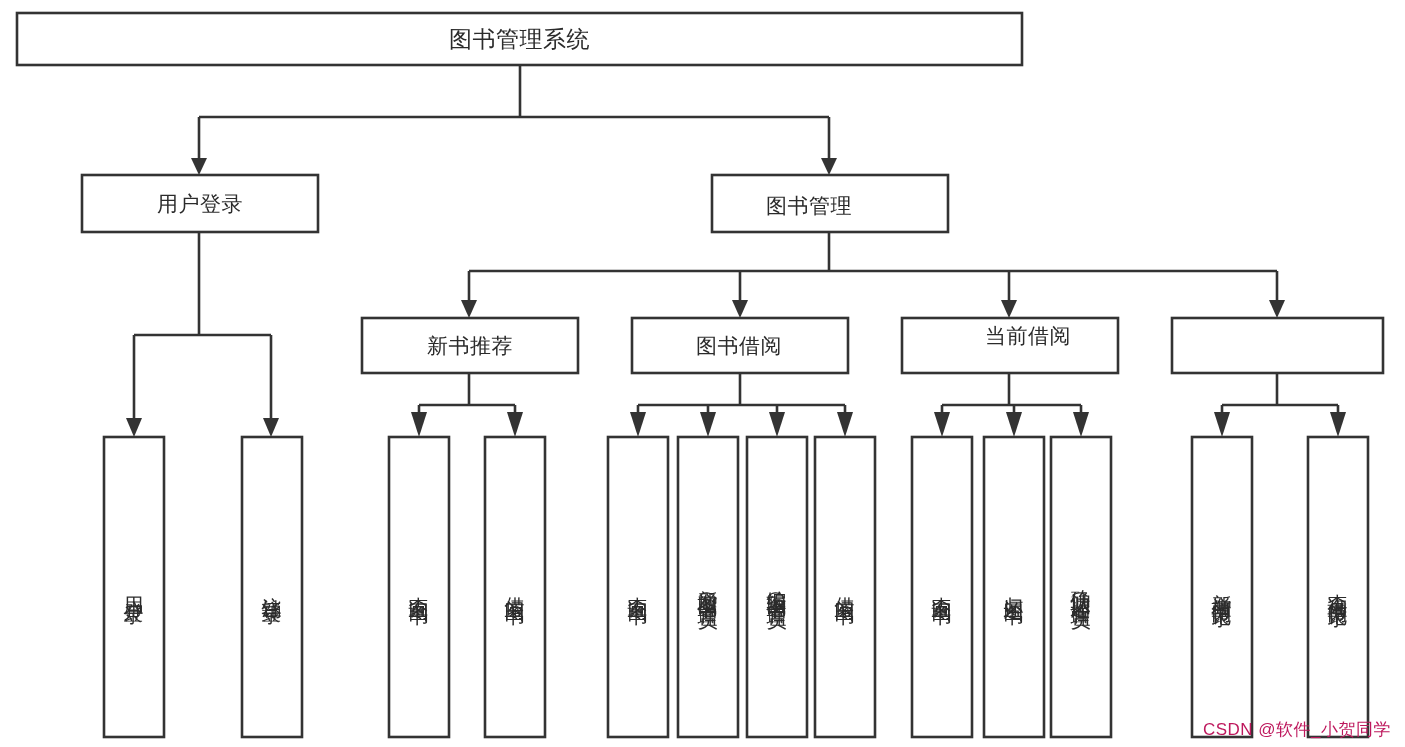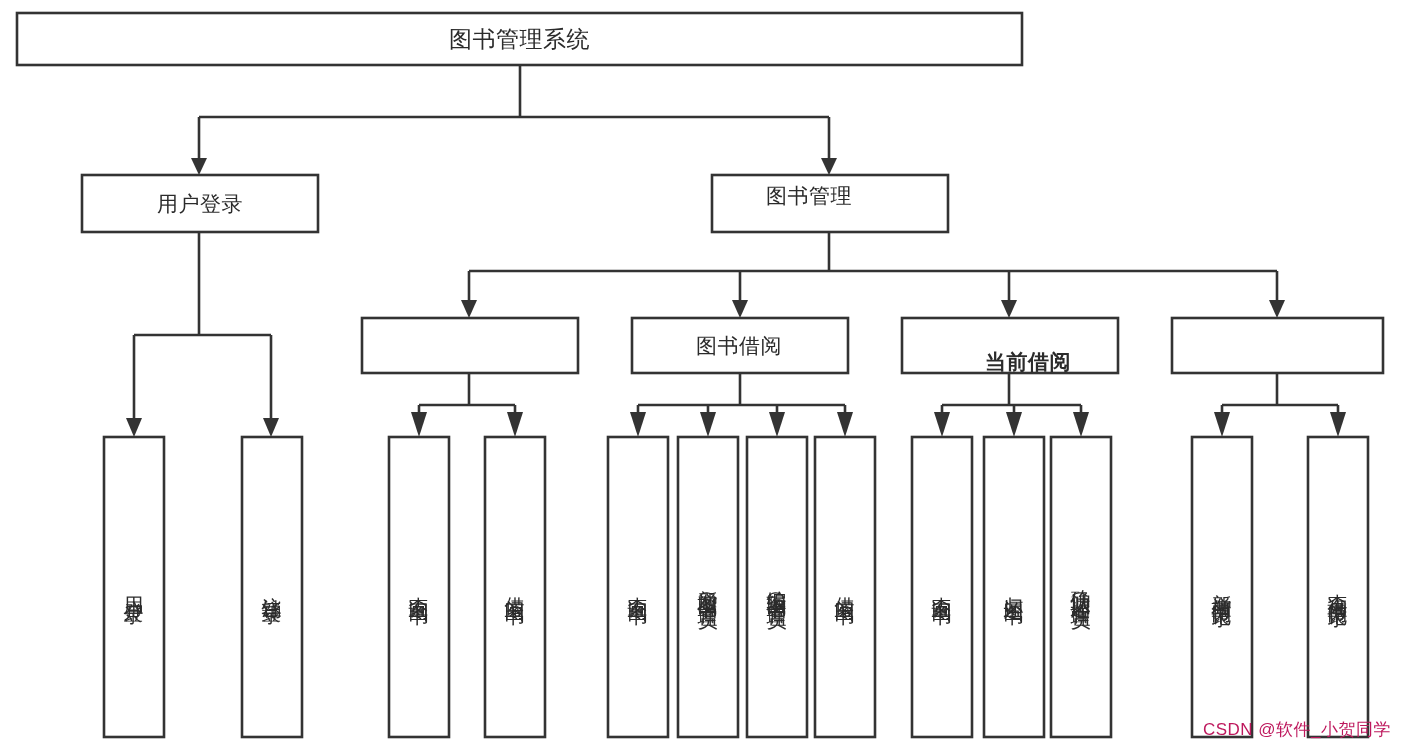--- a/index.html
+++ b/index.html
@@ -181,24 +181,25 @@
     <path class="connector" d="M 1222 405 L 1222 420"></path>
     <path class="connector" d="M 1338 405 L 1338 420"></path>
     <polygon class="arrow-head" points="1214,412 1230,412 1222,437"></polygon>
     <polygon class="arrow-head" points="1330,412 1346,412 1338,437"></polygon>
 
   </svg>
 
   <div class="node-label root-label" style="left:17px; top:13px; width:1005px; height:52px;">图书管理系统</div>
 
   <div class="node-label" style="left:82px; top:175px; width:236px; height:57px;">用户登录</div>
-  <div class="node-label" style="left:712px; top:167px; width:194px; height:57px;">图书管理</div>
-
+  <div class="node-label" style="left:712px; top:177px; width:194px; height:57px;">图书管理</div>
+
+  <div class="node-label" style="left:362px; top:318px; width:216px; height:55px;">新书推荐</div>
   <div class="node-label" style="left:632px; top:318px; width:214px; height:55px;">图书借阅</div>
-  <div class="node-label" style="left:902px; top:334px; width:252px; height:55px;font-weight:bold;">当前借阅</div>
+  <div class="node-label" style="left:902px; top:308px; width:252px; height:55px;">当前借阅</div>
 
   <div class="leaf-label" style="left:104px; top:437px; width:60px; height:300px;">用户登录</div>
   <div class="leaf-label" style="left:242px; top:437px; width:60px; height:300px;">注销登录</div>
 
   <div class="leaf-label" style="left:389px; top:437px; width:60px; height:300px;">查询图书</div>
   <div class="leaf-label" style="left:485px; top:437px; width:60px; height:300px;">借阅图书</div>
 
   <div class="leaf-label" style="left:608px; top:437px; width:60px; height:300px;">查询图书</div>
   <div class="leaf-label" style="left:678px; top:437px; width:60px; height:300px;">新增图书（管理员）</div>
   <div class="leaf-label" style="left:747px; top:437px; width:60px; height:300px;">编辑图书（管理员）</div>

